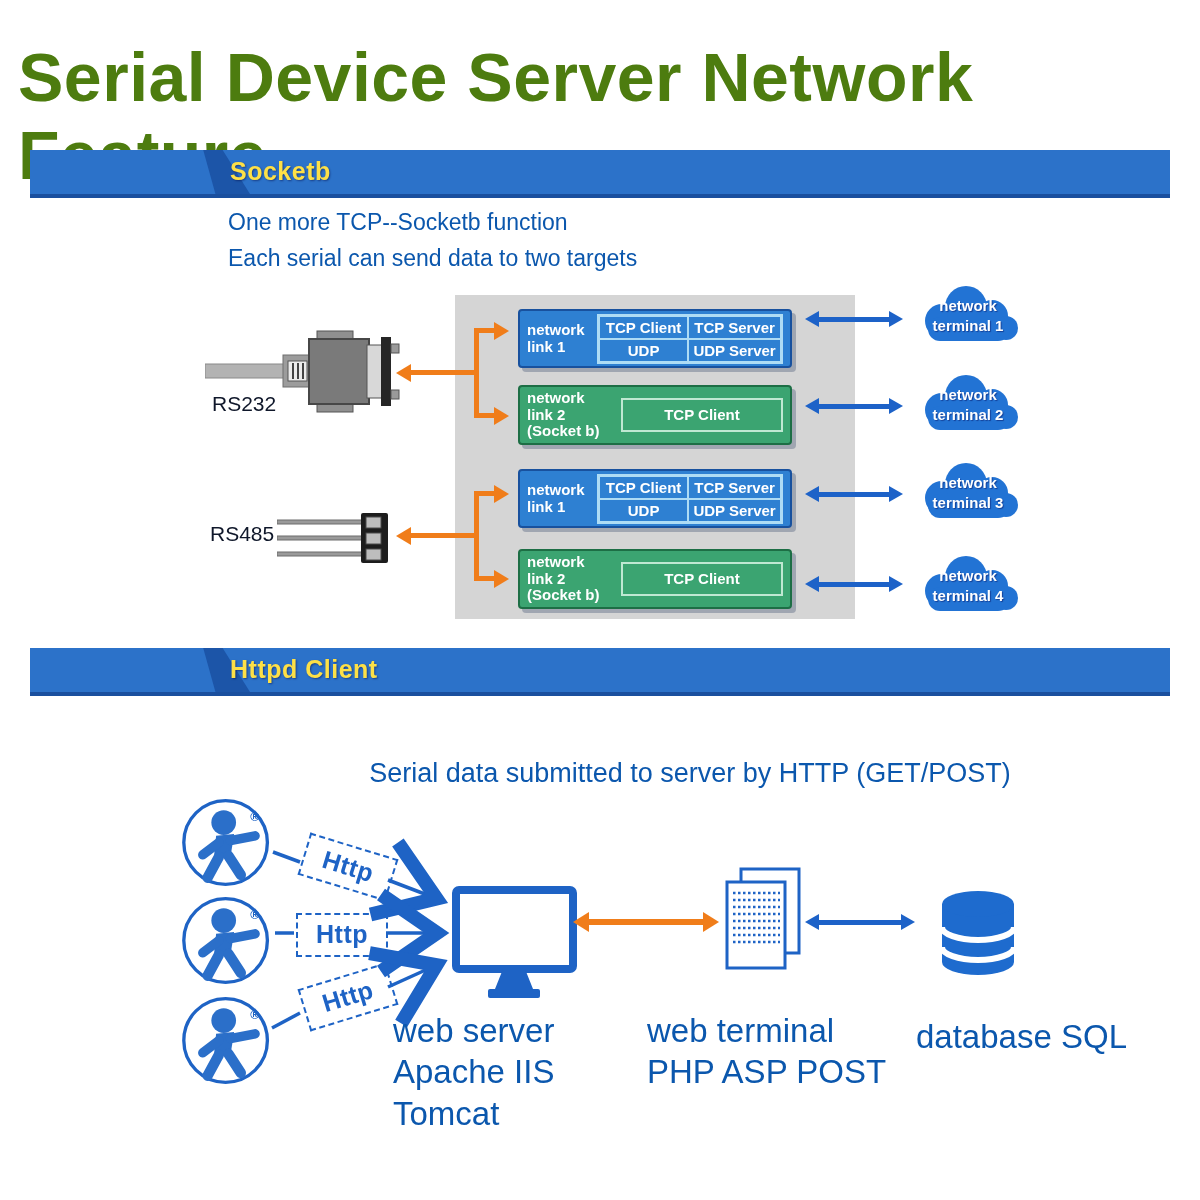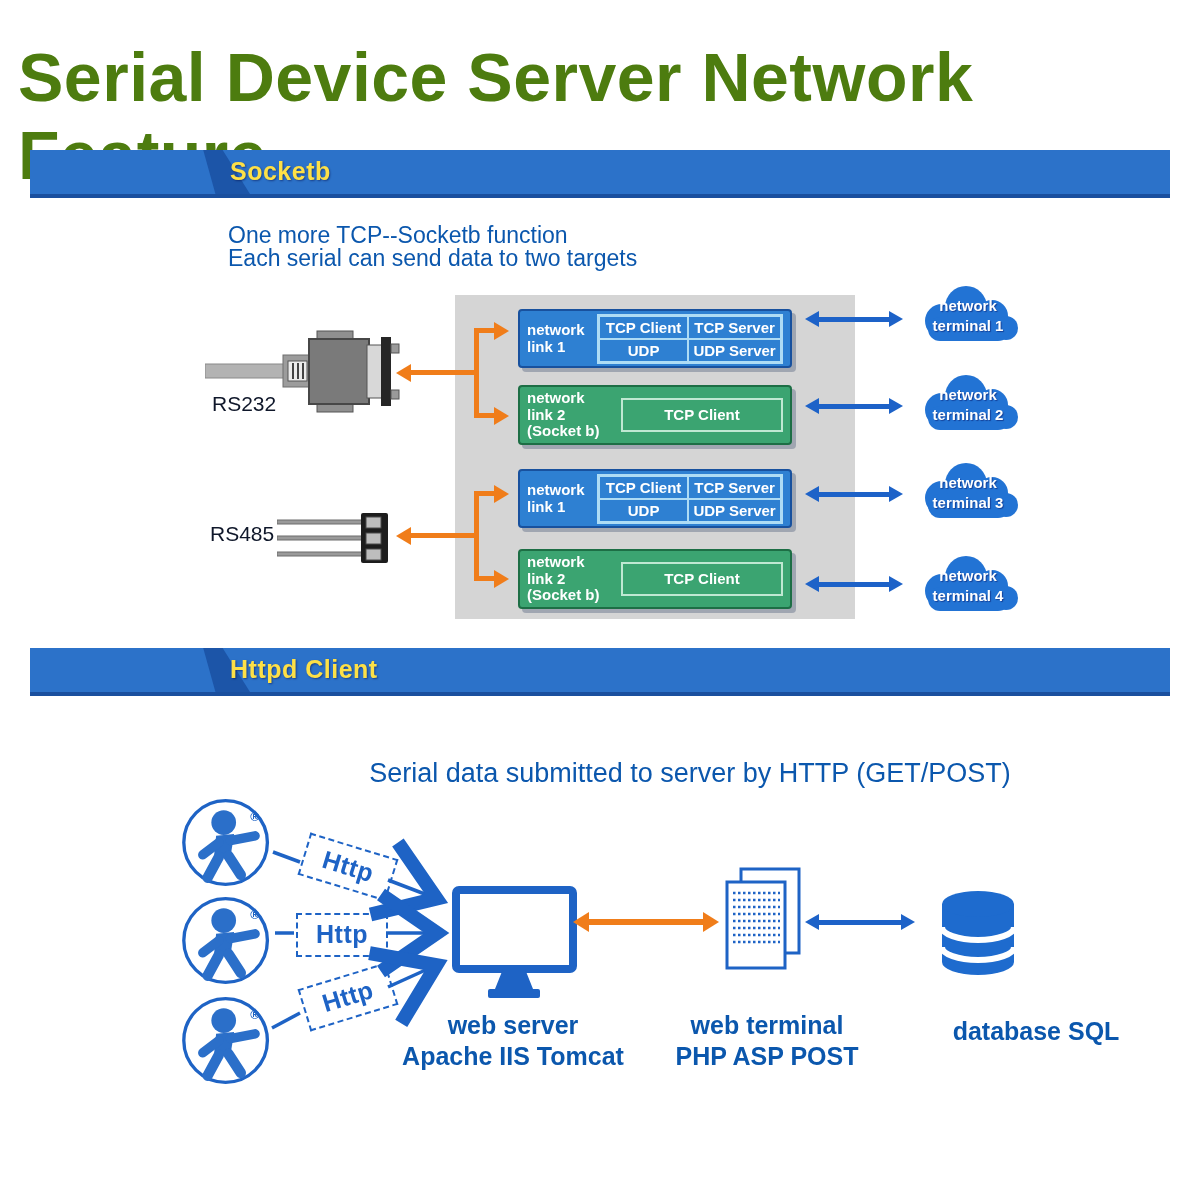--- a/index.html
+++ b/index.html
@@ -63,34 +63,34 @@
              font-weight:700;font-size:15px;line-height:1.32;
              text-shadow:1px 1px 1px rgba(0,0,80,.45);}
   .portlabel{position:absolute;color:#0f172a;font-size:21px;}
 
   
   .heading2{position:absolute;left:300px;top:758px;width:780px;text-align:center;
             color:#0b57ad;font-size:27px;}
   .httpbox{position:absolute;border:2px dashed #1e63c5;color:#1e63c5;font-size:25px;
            font-weight:700;text-align:center;width:88px;height:40px;line-height:38px;
            background:#fff;letter-spacing:.5px;}
-  .caption{position:absolute;text-align:center;color:#0b57ad;font-size:25px;line-height:1.25;font-weight:bold;}
+  .caption{position:absolute;color:#0b57ad;font-size:33px;line-height:1.25;}
 </style>
 </head>
 <body>
 
 <div class="canvas">
 
   <div class="page-title">Serial Device Server Network Feature</div>
 
   <div class="banner" style="top:150px;">
     <div class="wedge"></div>
     <div class="blabel">Socketb</div>
   </div>
-  <div class="subtitle" style="top:222px;">One more TCP--Socketb function</div>
+  <div class="subtitle" style="top:209px;">One more TCP--Socketb function</div>
   <div class="subtitle" style="top:245px;">Each serial can send data to two targets</div>
 
   <div class="graypanel"></div>
 
   <div class="linkbox lb-blue" style="top:309px;">
     <div class="linklabel w1">
       <div>network</div>
       <div>link 1</div>
     </div>
     <div class="grid2">

